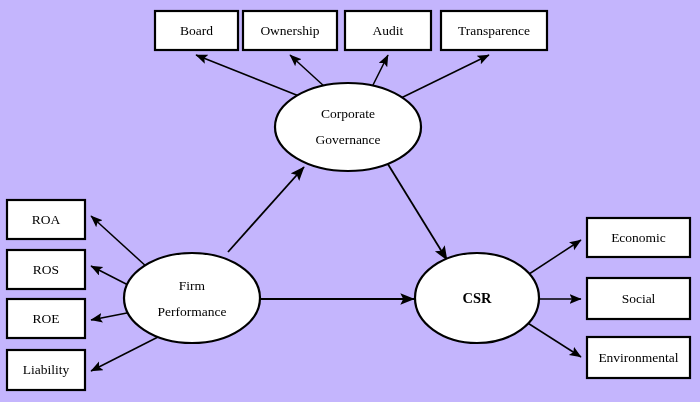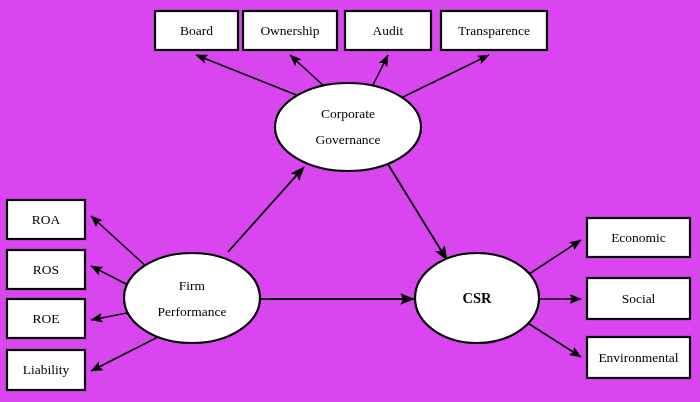--- a/index.html
+++ b/index.html
@@ -8,21 +8,21 @@
     padding: 0;
     background: #ffffff;
   }
   body {
     font-family: "Liberation Serif", "DejaVu Serif", serif;
   }
   #diagram-canvas {
     position: relative;
     width: 700px;
     height: 402px;
-    background: #d946ef;
+    background: #c4b5fd;
     overflow: hidden;
   }
   #diagram-svg {
     position: absolute;
     top: 0;
     left: 0;
     width: 700px;
     height: 402px;
     display: block;
   }

